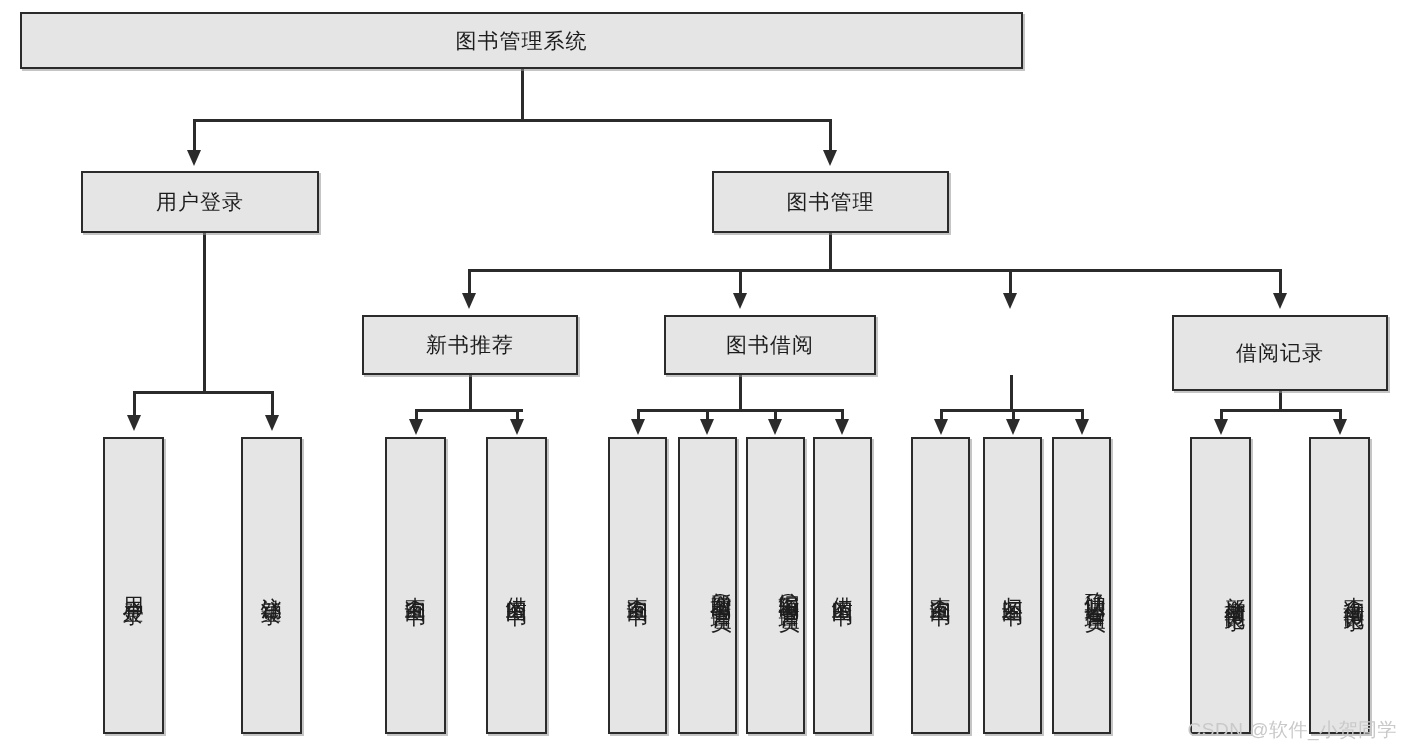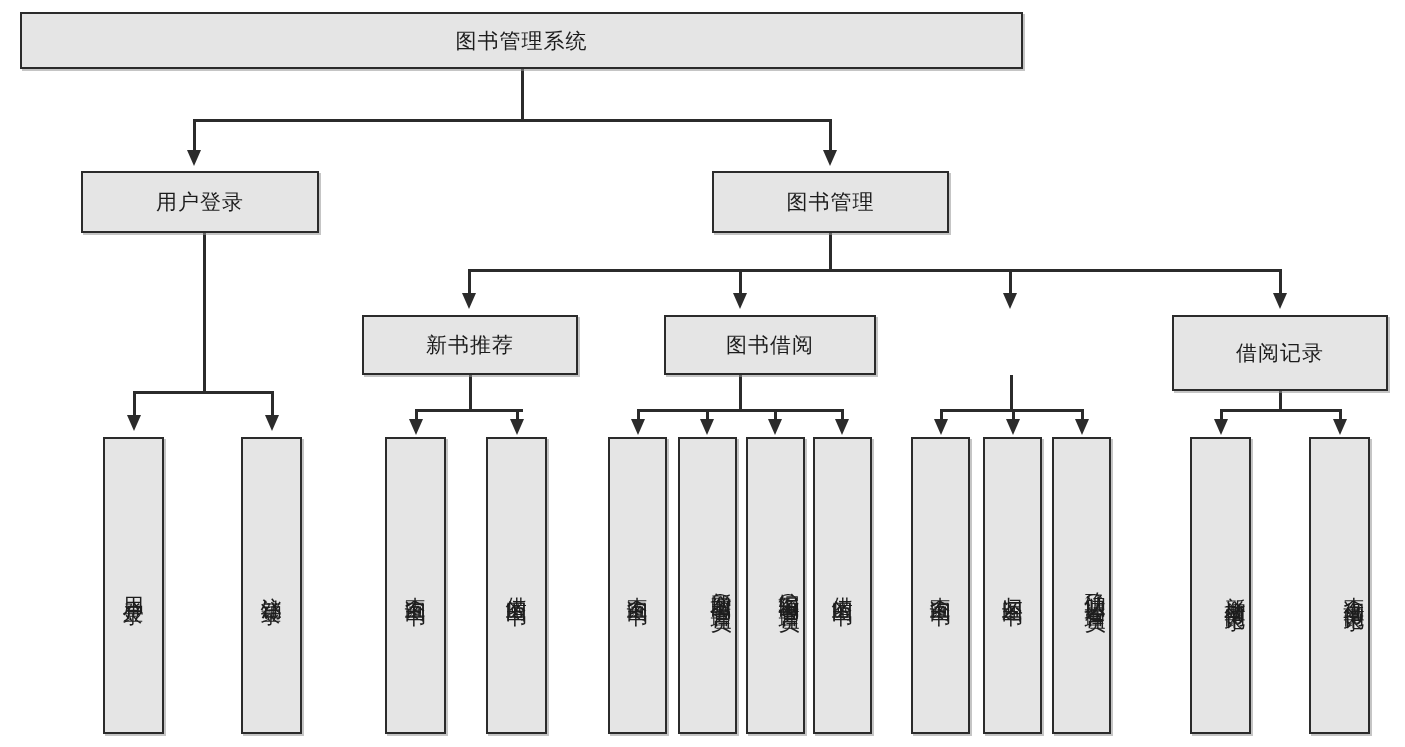--- a/index.html
+++ b/index.html
@@ -162,14 +162,15 @@
   <div class="node node-v" style="left:746px; top:437px; width:59px; height:297px;">编辑图书（管理员）</div>
   <div class="node node-v short" style="left:813px; top:437px; width:59px; height:297px;">借阅图书</div>
 
   <div class="node node-v short" style="left:911px; top:437px; width:59px; height:297px;">查询图书</div>
   <div class="node node-v short" style="left:983px; top:437px; width:59px; height:297px;">归还图书</div>
   <div class="node node-v" style="left:1052px; top:437px; width:59px; height:297px;">确认归还（管理员）</div>
 
   <div class="node node-v" style="left:1190px; top:437px; width:61px; height:297px;">新增借阅记录</div>
   <div class="node node-v" style="left:1309px; top:437px; width:61px; height:297px;">查询借阅记录</div>
 
+  <div id="watermark">CSDN @软件_小贺同学</div>
 
 </div>
 
 </body></html>

